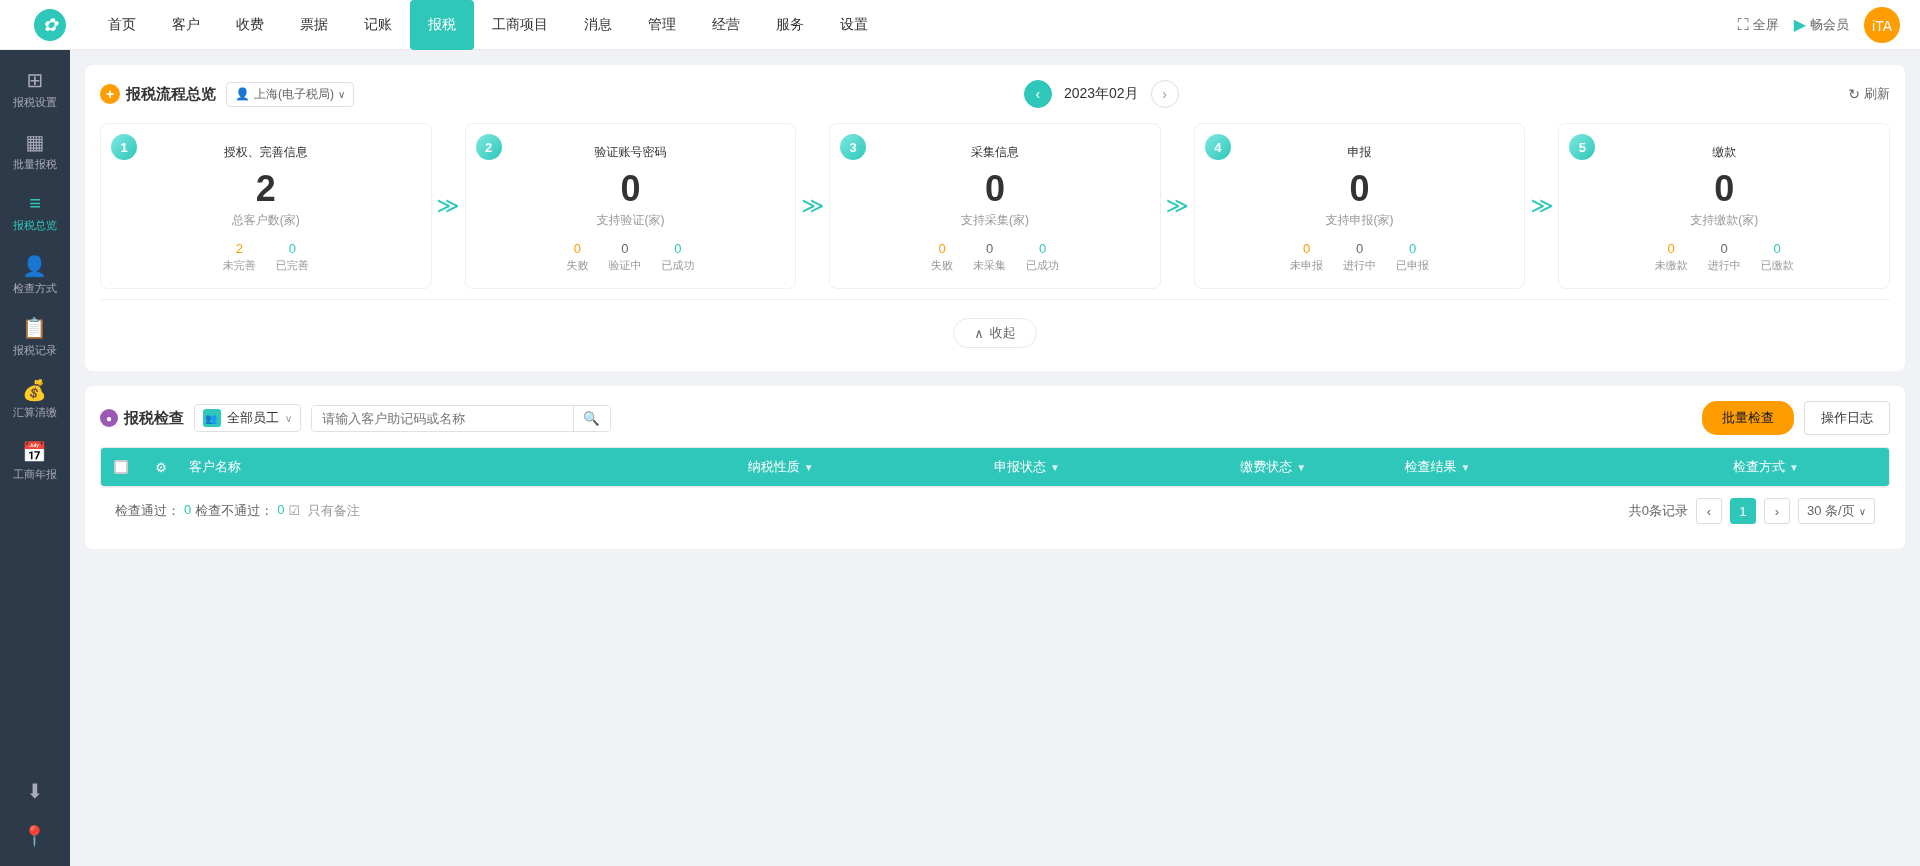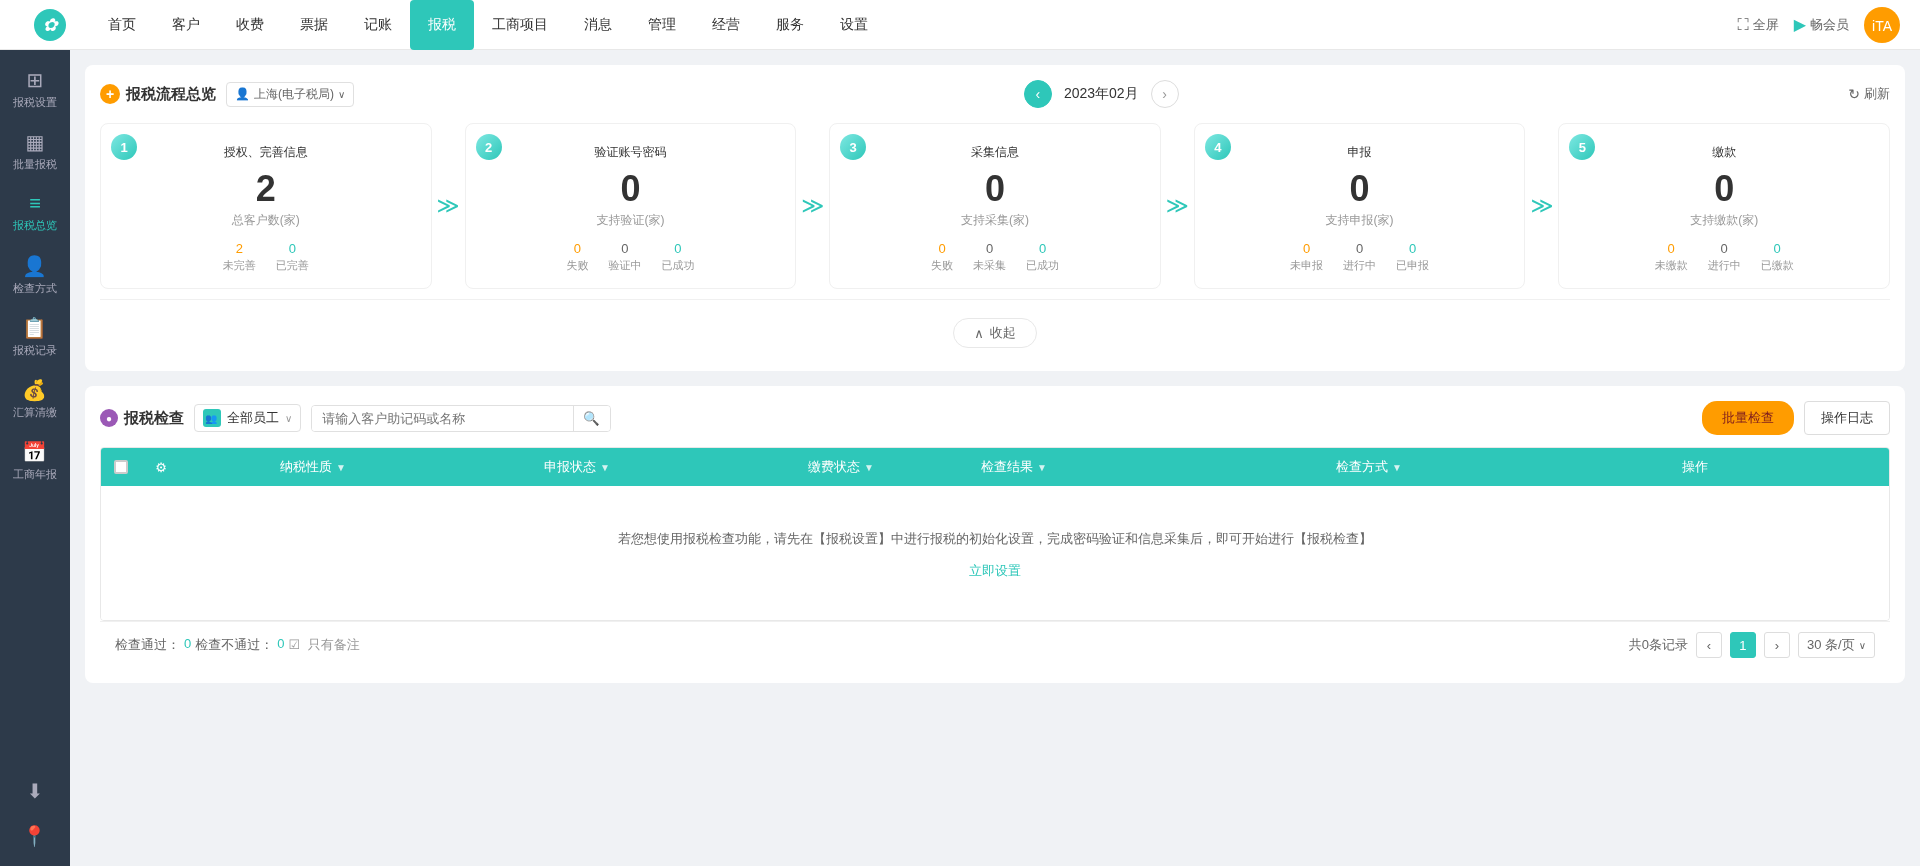--- a/index.html
+++ b/index.html
@@ -67,21 +67,21 @@
     
     .tax-check-header { display: flex; align-items: center; gap: 10px; margin-bottom: 12px; }
     .tax-check-title { font-size: 15px; font-weight: bold; color: #333; display: flex; align-items: center; gap: 6px; }
     .circle-icon { width: 18px; height: 18px; border-radius: 50%; background: #9b59b6; display: flex; align-items: center; justify-content: center; color: #fff; font-size: 10px; }
     .staff-select { display: flex; align-items: center; border: 1px solid #e0e0e0; border-radius: 4px; padding: 4px 8px; gap: 6px; cursor: pointer; font-size: 13px; color: #333; background: #fff; }
     .staff-icon { width: 18px; height: 18px; background: #2ec7b9; border-radius: 3px; color: #fff; font-size: 10px; display: flex; align-items: center; justify-content: center; }
     .search-input-wrap { flex: 1; max-width: 300px; display: flex; align-items: center; border: 1px solid #e0e0e0; border-radius: 4px; overflow: hidden; }
     .search-input { border: none; outline: none; padding: 5px 10px; font-size: 13px; flex: 1; color: #999; }
     .search-btn { padding: 5px 10px; background: #fff; border: none; cursor: pointer; color: #666; border-left: 1px solid #e0e0e0; }
     .header-right-btns { margin-left: auto; display: flex; gap: 10px; }
-    .btn-orange { background: #ff9c00; color: #7f1d1d; border: none; padding: 7px 20px; border-radius: 15px; cursor: pointer; font-size: 13px; }
+    .btn-orange { background: #ff9c00; color: #0f172a; border: none; padding: 7px 20px; border-radius: 15px; cursor: pointer; font-size: 13px; }
     .btn-outline { background: #fff; color: #333; border: 1px solid #ddd; padding: 7px 16px; border-radius: 4px; cursor: pointer; font-size: 13px; }
 
     
     .table-wrap { border: 1px solid #e8e8e8; border-radius: 4px; overflow: hidden; }
     .table-header { display: flex; background: #2ec7b9; color: #fff; }
     .table-header-cell { padding: 10px 8px; font-size: 13px; display: flex; align-items: center; gap: 4px; }
     .check-col { width: 40px; justify-content: center; }
     .gear-col { width: 40px; justify-content: center; }
     .name-col { flex: 2; }
     .tax-col { flex: 1; justify-content: center; }
@@ -362,46 +362,40 @@
       </div>
 
       <div class="table-wrap">
         <div class="table-header">
           <div class="table-header-cell check-col">
             <span class="checkbox"></span>
           </div>
           <div class="table-header-cell gear-col">
             <span>⚙</span>
           </div>
+          <div class="table-header-cell name-col">客户名称</div>
           <div class="table-header-cell tax-col">
             <span>纳税性质</span>
             <span class="filter-icon">▼</span>
           </div>
           <div class="table-header-cell status-col">
             <span>申报状态</span>
             <span class="filter-icon">▼</span>
           </div>
           <div class="table-header-cell pay-col">
             <span>缴费状态</span>
             <span class="filter-icon">▼</span>
           </div>
           <div class="table-header-cell result-col">
             <span>检查结果</span>
             <span class="filter-icon">▼</span>
           </div>
           <div class="table-header-cell method-col">
             <span>检查方式</span>
             <span class="filter-icon">▼</span>
-          </div>
-          <div class="table-header-cell action-col">操作</div>
-        </div>
-        <div class="table-body">
-          <div class="table-empty">
-            <div class="empty-text">若您想使用报税检查功能，请先在【报税设置】中进行报税的初始化设置，完成密码验证和信息采集后，即可开始进行【报税检查】</div>
-            <div class="link-text" style="margin-top:10px;">立即设置</div>
           </div>
         </div>
       </div>
 
       <div class="table-footer">
         <div class="footer-stats">
           <span>检查通过：</span>
           <span class="footer-stat-link">0</span>
           <span>检查不通过：</span>
           <span class="footer-stat-link">0</span>

